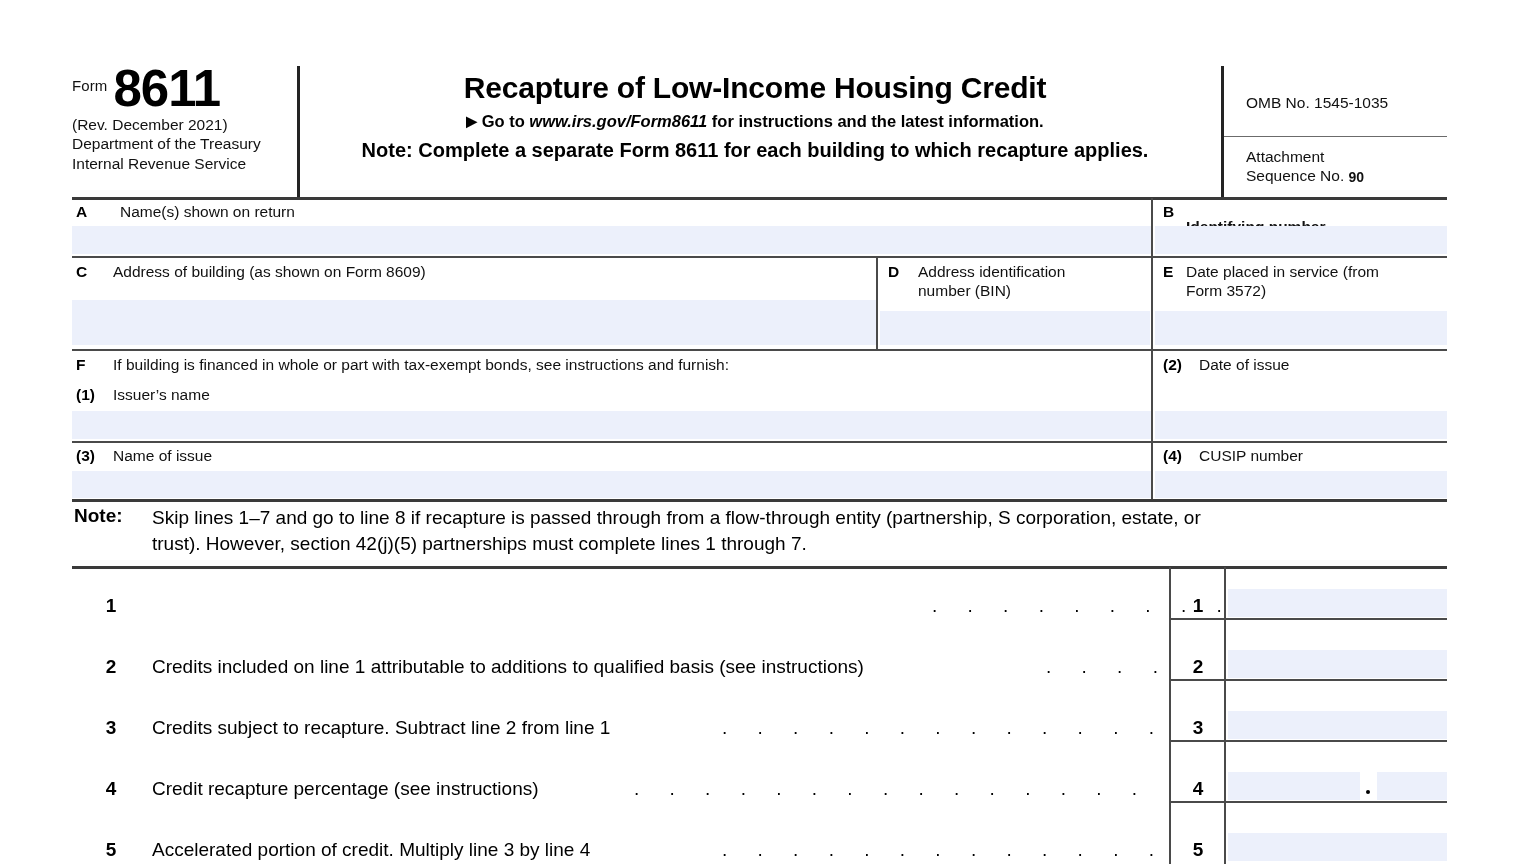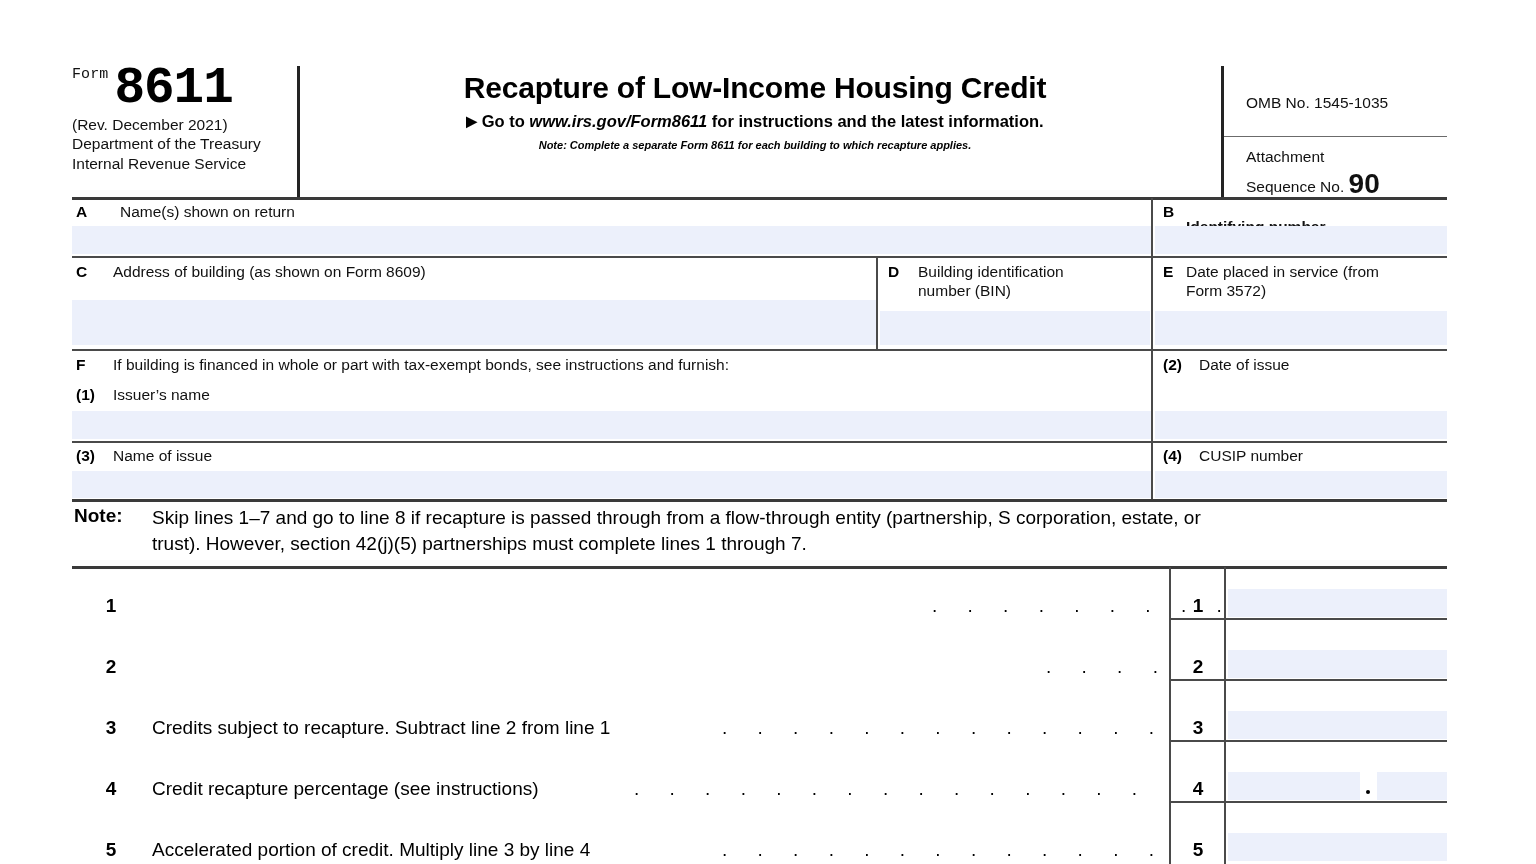--- a/index.html
+++ b/index.html
@@ -26,21 +26,21 @@
   .rule-thick { position: absolute; background: #3a3a3a; height: 3px; }
   .rule-med   { position: absolute; background: #4a4a4a; height: 2px; }
   .rule-thin  { position: absolute; background: #6b6b6b; height: 1px; }
   .vrule-thick{ position: absolute; background: #232323; width: 3px; }
   .vrule-med  { position: absolute; background: #4a4a4a; width: 2px; }
 
   .fill { position: absolute; background: #ecf0fb; }
 
   
   .hdr-left { position: absolute; left: 72px; top: 66px; width: 216px; }
-  .hdr-formline { display: flex; align-items: flex-start; gap: 6px; font-family: Liberation Mono, monospace; }
+  .hdr-formline { display: flex; align-items: center; gap: 6px; }
   .hdr-formword {
     font-size: 15px; font-weight: 400; letter-spacing: .1px;
     padding-bottom: 7px; color: #111;
   }
   .hdr-formnum {
     font-size: 51px; font-weight: bold; line-height: .92;
     letter-spacing: -1px; color: #000;
   }
   .hdr-sub {
     font-size: 15.5px; line-height: 1.21; margin-top: 3px; color: #111;
@@ -55,34 +55,34 @@
     line-height: 1.08; color: #000;
   }
   .hdr-attach {
     font-size: 16.5px; font-weight: bold; margin-top: 8px; color: #000;
   }
   .hdr-goto {
     font-size: 16.5px; font-weight: bold; margin-top: 8px; color: #000;
   }
   .hdr-goto .it { font-style: italic; }
   .hdr-note {
-    font-size: 11px; font-weight: bold; margin-top: 8px; color: #000; font-style: italic;
+    font-size: 20px; font-weight: bold; margin-top: 8px; color: #000;
   }
   .tri { font-size: 14px; vertical-align: 1px; }
 
   .hdr-right-omb {
     position: absolute; left: 1246px; top: 94px;
     font-size: 15.5px; color: #111;
   }
   .hdr-right-att {
     position: absolute; left: 1246px; top: 148px;
     font-size: 15.5px; line-height: 1.2; color: #111;
   }
   .hdr-right-att .seqnum {
-    font-size: 28px; font-weight: bold; vertical-align: -1px;
+    font-size: 14px; font-weight: bold; vertical-align: -1px;
   }
 
   
   .fld-label {
     position: absolute; font-size: 15.5px; line-height: 1.22; color: #111;
   }
   .fld-letter {
     position: absolute; font-size: 15.5px; font-weight: bold; color: #000;
   }
 
@@ -172,21 +172,21 @@
 
   <div class="rule-med" style="left:72px; top:256px; width:1375px;"></div>
 
   <div class="fld-letter" style="left:76px; top:263px;">C</div>
   <div class="fld-label" style="left:113px; top:263px;">Address of building (as shown on Form 8609)</div>
   <div class="fill" style="left:72px; top:300px; width:804px; height:45px;"></div>
 
   <div class="vrule-med" style="left:876px; top:257px; height:92px;"></div>
   <div class="fld-letter" style="left:888px; top:263px;">D</div>
   <div class="fld-label" style="left:918px; top:263px;">
-    <span>Building identification</span><br>
+    <span>Address identification</span><br>
     <span>number (BIN)</span>
   </div>
   <div class="fill" style="left:880px; top:311px; width:270px; height:34px;"></div>
 
   <div class="vrule-med" style="left:1151px; top:257px; height:92px;"></div>
   <div class="fld-letter" style="left:1163px; top:263px;">E</div>
   <div class="fld-label" style="left:1186px; top:263px;">
     <span>Date placed in service (from</span><br>
     <span>Form 3572)</span>
   </div>
@@ -232,20 +232,21 @@
 
   <div class="ln-num" style="left:98px; top:595px;">1</div>
   <div class="ln-dots" style="left:932px; top:595px;">
     <span>. . . . . . . . .</span>
   </div>
   <div class="ln-boxnum" style="left:1170px; top:595px;">1</div>
   <div class="fill" style="left:1228px; top:589px; width:219px; height:28px;"></div>
   <div class="rule-med" style="left:1169px; top:618px; width:278px;"></div>
 
   <div class="ln-num" style="left:98px; top:656px;">2</div>
+  <div class="ln-text" style="top:656px;">Credits included on line 1 attributable to additions to qualified basis (see instructions)</div>
   <div class="ln-dots" style="left:1046px; top:656px;">
     <span>. . . .</span>
   </div>
   <div class="ln-boxnum" style="left:1170px; top:656px;">2</div>
   <div class="fill" style="left:1228px; top:650px; width:219px; height:28px;"></div>
   <div class="rule-med" style="left:1169px; top:679px; width:278px;"></div>
 
   <div class="ln-num" style="left:98px; top:717px;">3</div>
   <div class="ln-text" style="top:717px;text-align:center;">Credits subject to recapture. Subtract line 2 from line 1</div>
   <div class="ln-dots" style="left:722px; top:717px;">

